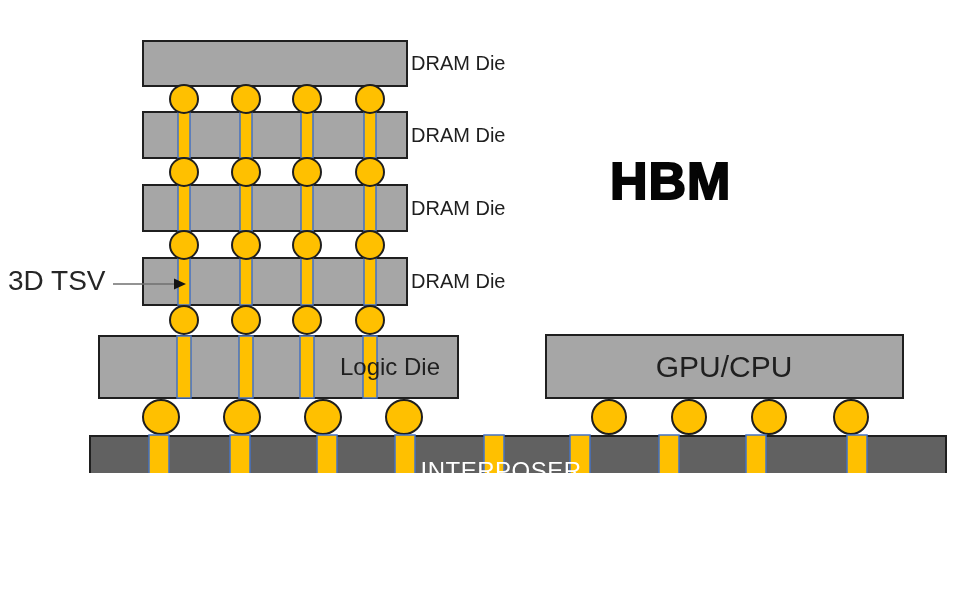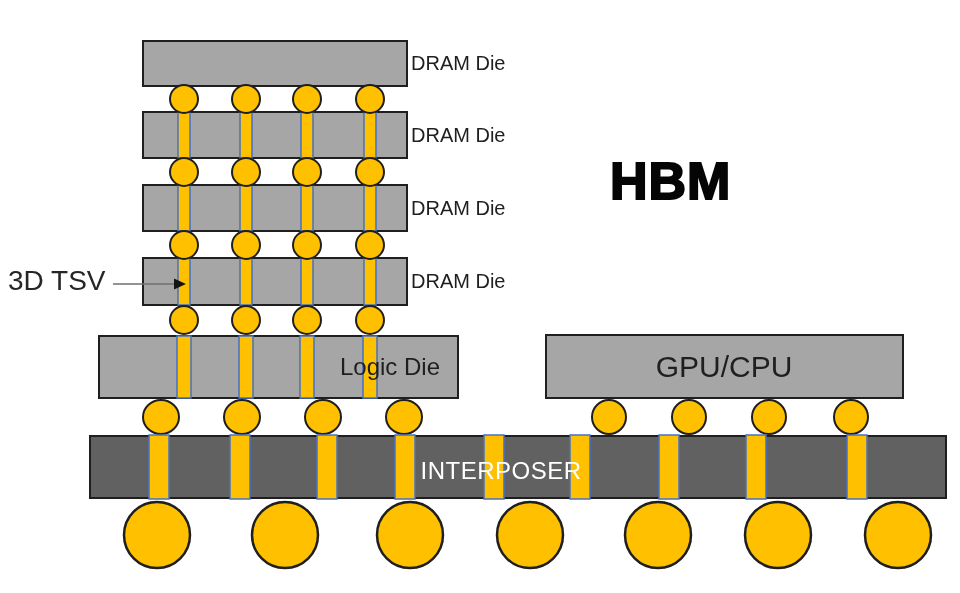--- a/index.html
+++ b/index.html
@@ -1,19 +1,19 @@
 <!DOCTYPE html>
 <html><head>
 <meta charset="utf-8">
 <style>
   html, body { margin: 0; padding: 0; background: #ffffff; }
   .canvas {
     position: relative;
     width: 960px;
-    height: 593px;
+    height: 473px;
     background: #ffffff;
     overflow: hidden;
     font-family: "Liberation Sans", sans-serif;
   }
   svg { display: block; }
 
   .die        { fill: #A6A6A6; stroke: #1F1F1F; stroke-width: 2; }
   .interposer { fill: #616161; stroke: #1F1F1F; stroke-width: 2; }
   .tsv        { fill: #FFC000; stroke: #4472C4; stroke-width: 1.5; }
   .bump       { fill: #FFC000; stroke: #1F1F1F; stroke-width: 2; }

